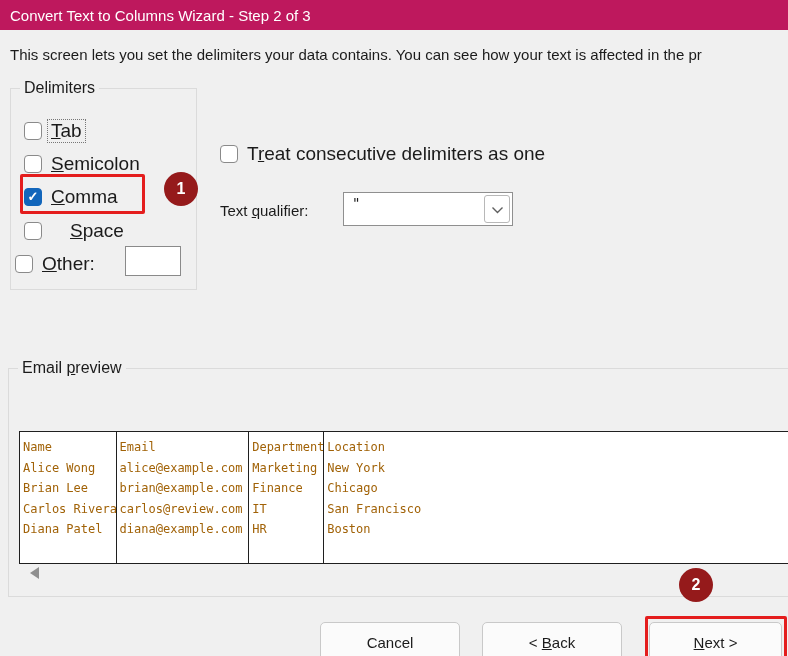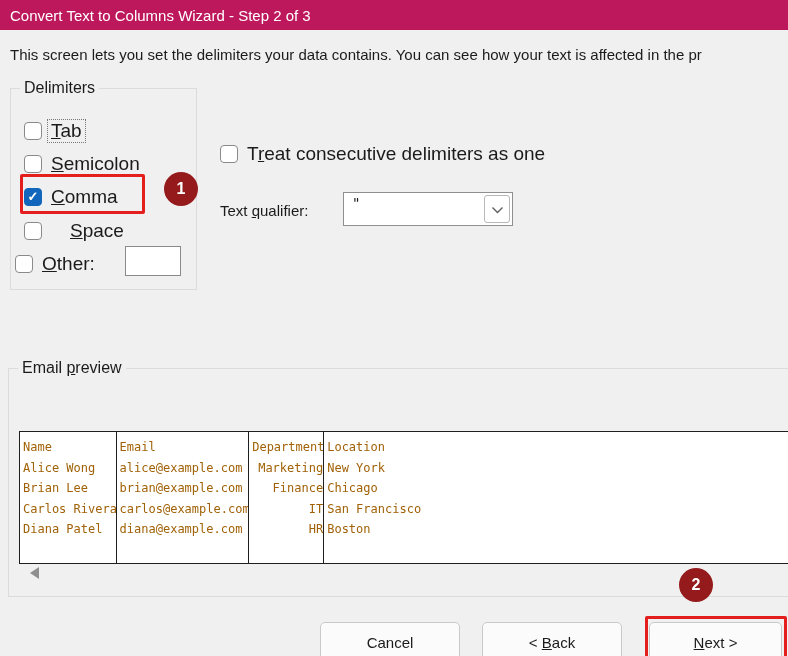--- a/index.html
+++ b/index.html
@@ -143,24 +143,24 @@
           <div class="pline">Name</div>
           <div class="pline">Alice Wong</div>
           <div class="pline">Brian Lee</div>
           <div class="pline">Carlos Rivera</div>
           <div class="pline">Diana Patel</div>
         </div>
         <div class="pcol" style="width: 132.6px;">
           <div class="pline">Email</div>
           <div class="pline">alice@example.com</div>
           <div class="pline">brian@example.com</div>
-          <div class="pline">carlos@example.com</div>
+          <div class="pline">carlos@review.com</div>
           <div class="pline">diana@example.com</div>
         </div>
-        <div class="pcol" style="width: 75px; text-align: right;">
+        <div class="pcol" style="width: 75px;">
           <div class="pline">Department</div>
           <div class="pline">Marketing</div>
           <div class="pline">Finance</div>
           <div class="pline">IT</div>
           <div class="pline">HR</div>
         </div>
         <div class="pcol last">
           <div class="pline">Location</div>
           <div class="pline">New York</div>
           <div class="pline">Chicago</div>

